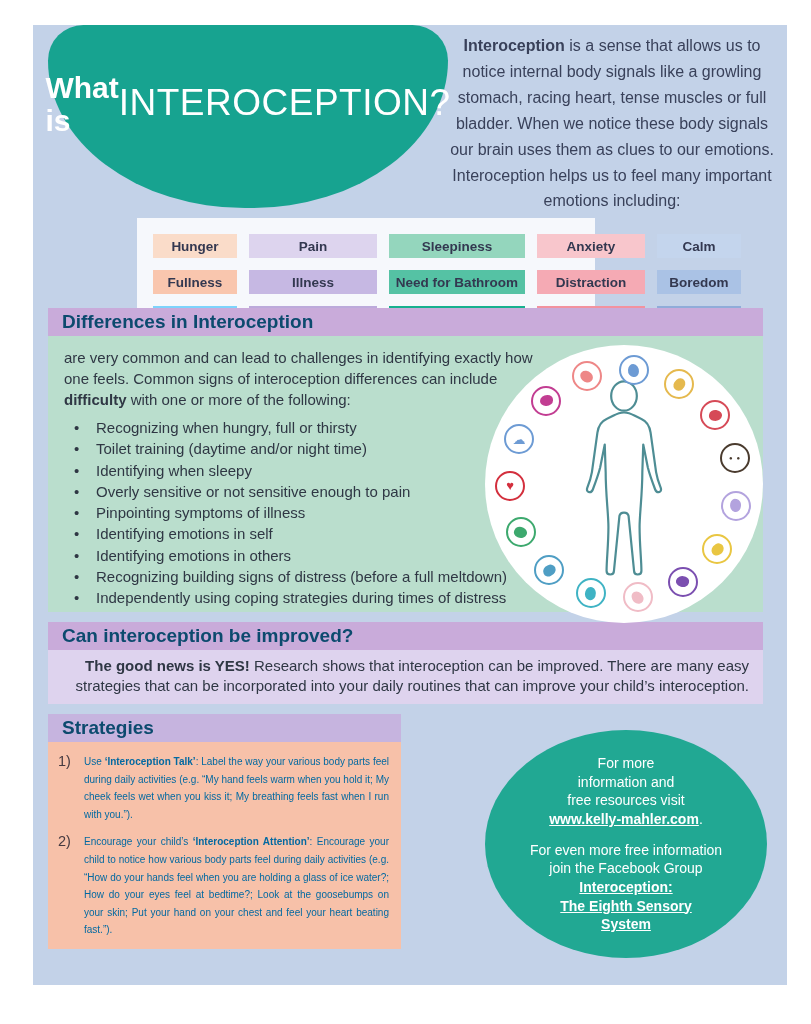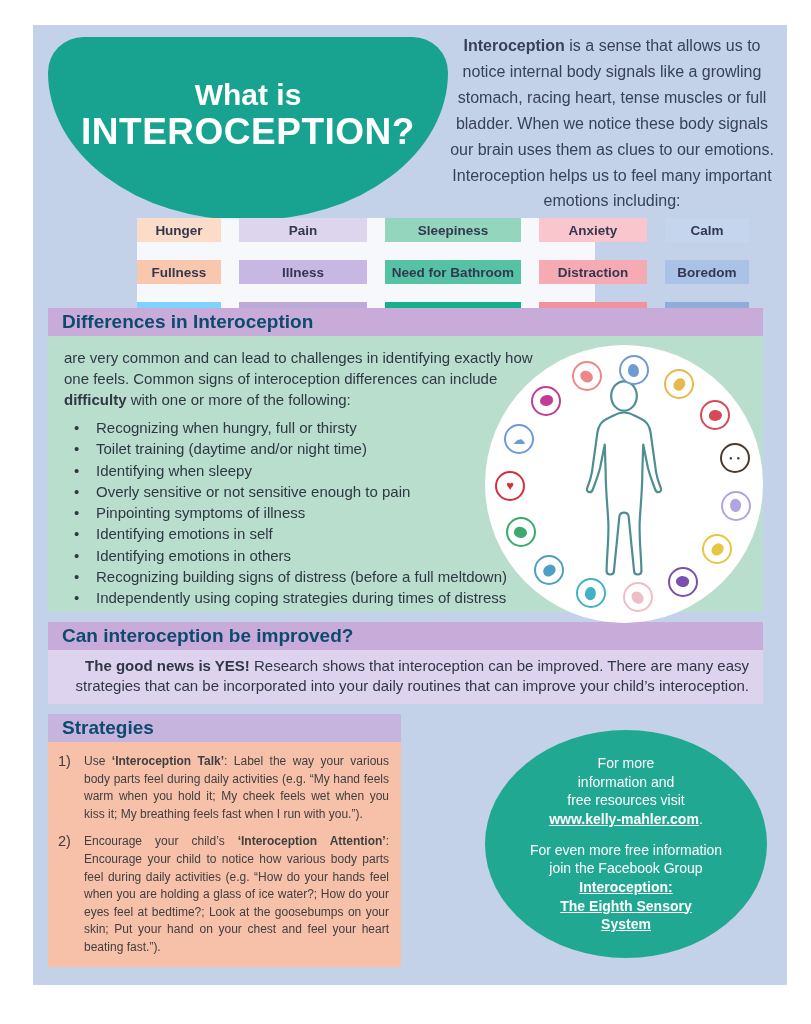--- a/index.html
+++ b/index.html
@@ -2,34 +2,34 @@
 <html><head>
 <meta charset="utf-8">
 <style>
   * { margin:0; padding:0; box-sizing:border-box; }
   html,body { background:#ffffff; }
   body { font-family:"Liberation Sans", sans-serif; }
   .page { position:relative; width:811px; height:1024px; background:#ffffff; overflow:hidden; }
   .content { position:absolute; left:33px; top:25px; width:754px; height:960px; }
 
   
-  .hero-blob { position:absolute; left:15px; top:12px; width:400px; height:183px;
+  .hero-blob { position:absolute; left:15px; top:0; width:400px; height:183px;
     border-radius:36px 36px 200px 200px / 36px 36px 150px 150px;
-    display:flex; flex-direction:column; align-items:center; justify-content:center;
+    display:flex; flex-direction:row; align-items:center; justify-content:center;
     padding-bottom:26px; }
   .hero-line1 { color:#ffffff; font-weight:bold; font-size:30px; line-height:1.1; }
-  .hero-line2 { color:#ffffff; font-weight:bold; font-size:37px; letter-spacing:0.5px; line-height:1.15; }
+  .hero-line2 { color:#ffffff; font-weight:normal; font-size:37px; letter-spacing:0.5px; line-height:1.15; }
 
   .intro { position:absolute; left:412px; top:8px; width:334px;
     font-size:16px; line-height:1.62; text-align:center; color:#39415a; }
 
   
   .emotion-grid { position:absolute; left:104px; top:193px; width:458px;
     display:grid; grid-template-columns:84px 128px 136px 108px 84px;
-    grid-auto-rows:24px; gap:18px; padding:0; background:rgba(255,255,255,0.85); }
+    grid-auto-rows:24px; gap:12px; padding:16px; background:rgba(255,255,255,0.85); }
   .emotion-grid .cell { display:flex; align-items:center; justify-content:center;
     font-size:13.5px; font-weight:bold; color:#333850; white-space:nowrap; }
 
   
   .section { position:absolute; left:15px; width:715px; }
   .section-header { height:28px; line-height:28px; padding-left:14px;
     font-size:19px; font-weight:bold; color:#0c4a6e; }
   .differences { top:283px; }
   .differences-body { height:276px; padding:11px 16px 8px 16px; position:relative; }
   .differences-intro { width:472px; font-size:15px; line-height:21px; color:#2f3744; margin-bottom:7px; }
@@ -48,21 +48,21 @@
   .organ .glyph.small { font-size:6px; letter-spacing:1px; }
 
   .improved { top:597px; }
   .improved-body { padding:6px 14px 8px 14px; font-size:15px; line-height:20px; color:#2f3744; }
 
   .strategies { top:689px; width:353px; }
   .strategies-body { padding:11px 12px 10px 10px; }
   .strategy-item { display:flex; margin-bottom:10px; }
   .strategy-item:last-child { margin-bottom:0; }
   .strategy-num { width:26px; flex:none; font-size:14.5px; line-height:17.6px; color:#463a40; }
-  .strategy-text { flex:1; font-size:12px; line-height:17.6px; color:#404040; text-align:justify; }
+  .strategy-text { flex:1; font-size:10px; line-height:17.6px; color:#0369a1; text-align:justify; }
 
   
   .info-bubble { position:absolute; left:452px; top:705px; width:282px; height:228px;
     border-radius:50%; color:#ffffff; text-align:center;
     display:flex; flex-direction:column; justify-content:center; padding:10px 24px; }
   .info-bubble .line { font-size:14px; line-height:1.33; }
   .info-bubble .gap { height:12px; }
   .b { font-weight:bold; }
   .bubble-link { font-weight:bold; text-decoration:underline; cursor:pointer; }
 </style>

